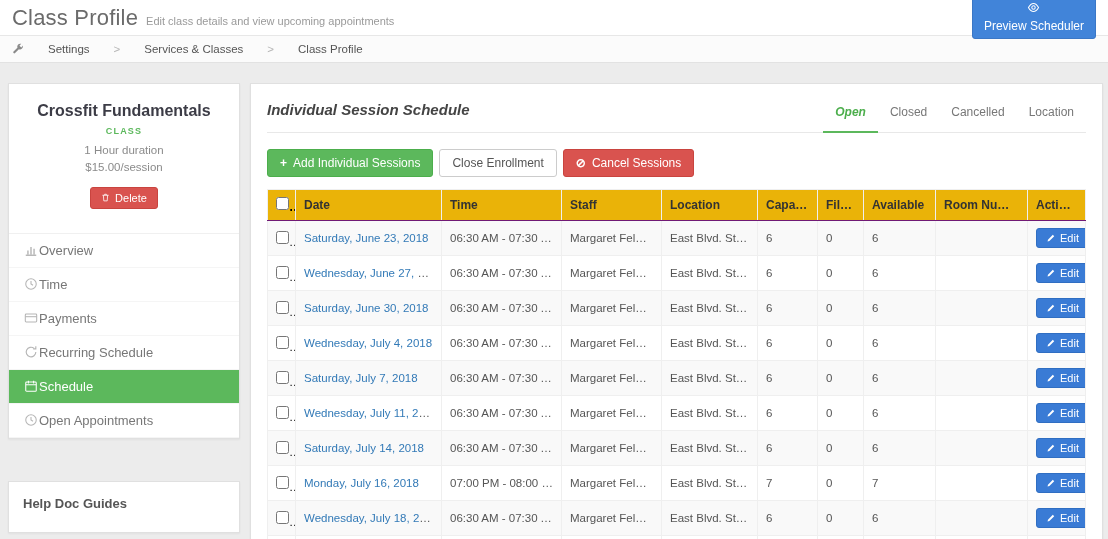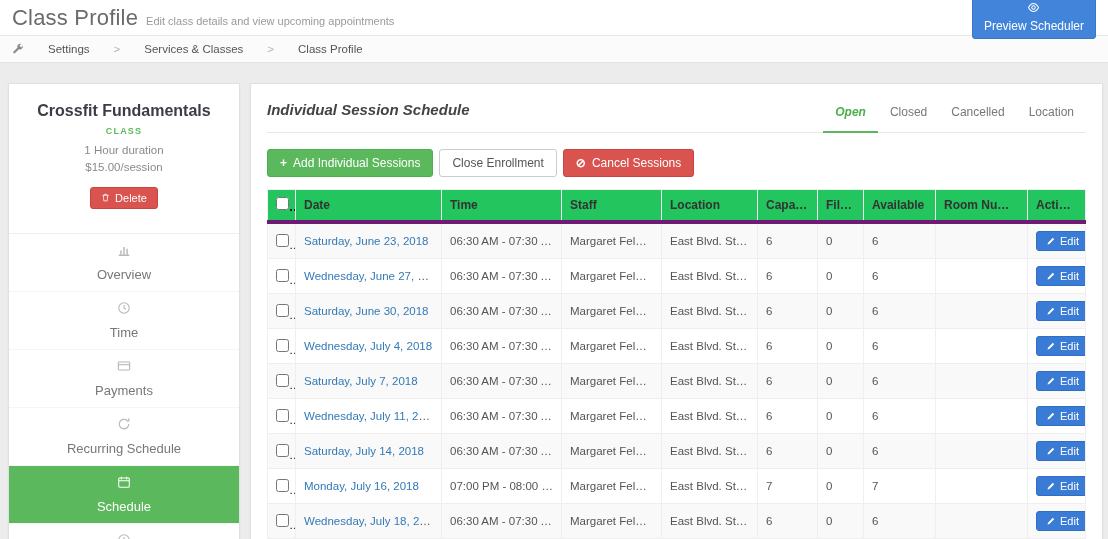--- a/index.html
+++ b/index.html
@@ -29,22 +29,22 @@
   
   .sidebar { width:232px; flex:0 0 232px; }
   .class-info { text-align:center; padding:18px 12px 14px; }
   .class-name { font-size:16px; font-weight:bold; color:#3c3c46; margin-bottom:6px; }
   .class-type { font-size:9px; font-weight:bold; letter-spacing:1.2px; color:#5cb85c; margin-bottom:6px; }
   .class-meta { font-size:11.5px; color:#8b8b8b; line-height:1.5; }
   .delete-btn { margin-top:10px; background:#d9534f; border:1px solid #c9443f; color:#fff;
     font-size:11px; padding:4px 10px; border-radius:3px; cursor:pointer;
     display:inline-flex; align-items:center; gap:5px; }
   .nav { margin-top:10px; border-top:1px solid #f0f0f0; }
-  .nav-item { display:flex; align-items:center; gap:10px; padding:9px 14px; font-size:13px;
-    color:#777; cursor:pointer; border-bottom:1px solid #f5f5f5;flex-direction:column; }
+  .nav-item { display:flex; align-items:center; padding:9px 14px; font-size:13px;
+    color:#777; cursor:pointer; border-bottom:1px solid #f5f5f5; }
   .nav-item .nicon { color:#b5b5b5; display:flex; width:16px; justify-content:center; }
   .nav-item.active { background:#5cb85c; color:#fff; }
   .nav-item.active .nicon { color:#fff; }
   .help-card { margin-top:42px; padding:14px; }
   .help-title { font-size:13px; font-weight:bold; color:#555; margin-bottom:7px; }
 
   
   .main-card { flex:1; padding:15px 16px 14px; min-height:452px; display:flex; flex-direction:column; }
   .main-head { display:flex; align-items:flex-end; border-bottom:1px solid #e8e8e8; }
   .main-title { font-size:15px; font-weight:bold; color:#444; padding-bottom:14px;font-style:italic; }
@@ -56,21 +56,21 @@
   .btn { font-size:12px; padding:6px 12px; border-radius:3px; cursor:pointer;
     display:inline-flex; align-items:center; gap:6px; border:1px solid transparent; }
   .btn-add { background:#5cb85c; border-color:#4cae4c; color:#fff; }
   .btn-plain { background:#fff; border-color:#ccc; color:#555; }
   .btn-cancel { background:#d9534f; border-color:#c9443f; color:#fff; }
   .icon-glyph { font-weight:bold; }
 
   table { width:100%; border-collapse:collapse; table-layout:fixed; font-size:11.5px; }
   th, td { border:1px solid #efefef; padding:7px 8px; text-align:left; vertical-align:middle;
     white-space:nowrap; overflow:hidden; text-overflow:ellipsis; }
-  thead th { font-size:12px; font-weight:bold; color:#333; border-bottom:4px solid #701a75; background:#22c55e; }
+  thead th { font-size:12px; font-weight:bold; color:#333; border-bottom:1px solid #701a75; background:#eab308; }
   tbody tr:nth-child(odd) { background:#f9f9f9; }
   tbody td { color:#555; }
   .cb-col { width:28px; text-align:center; }
   .date-link { color:#337ab7; text-decoration:none; cursor:pointer; }
   .edit-btn { background:#3a7bd5; border:1px solid #306ec2; color:#fff; font-size:11px;
     padding:3px 9px; border-radius:3px; cursor:pointer; display:inline-flex;
     align-items:center; gap:5px; }
 </style>
 </head>
 <body>

